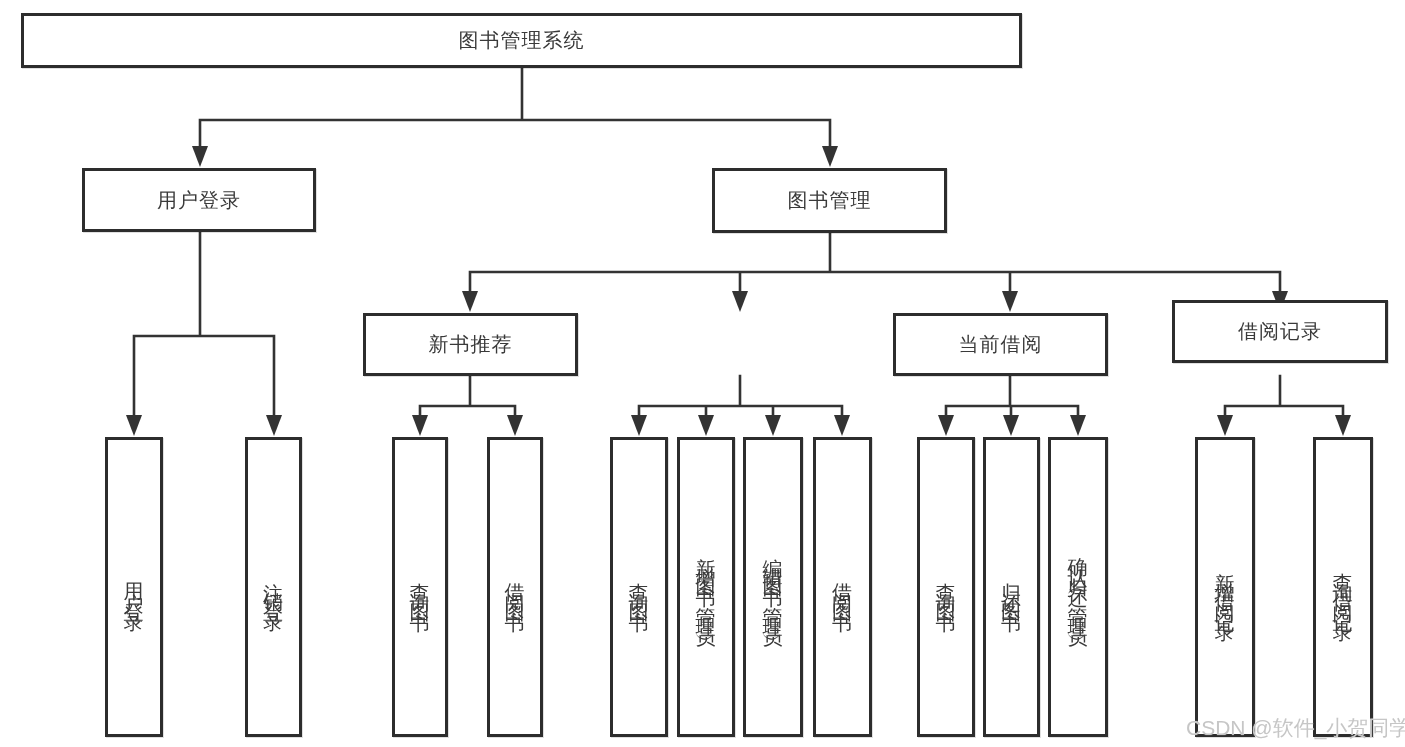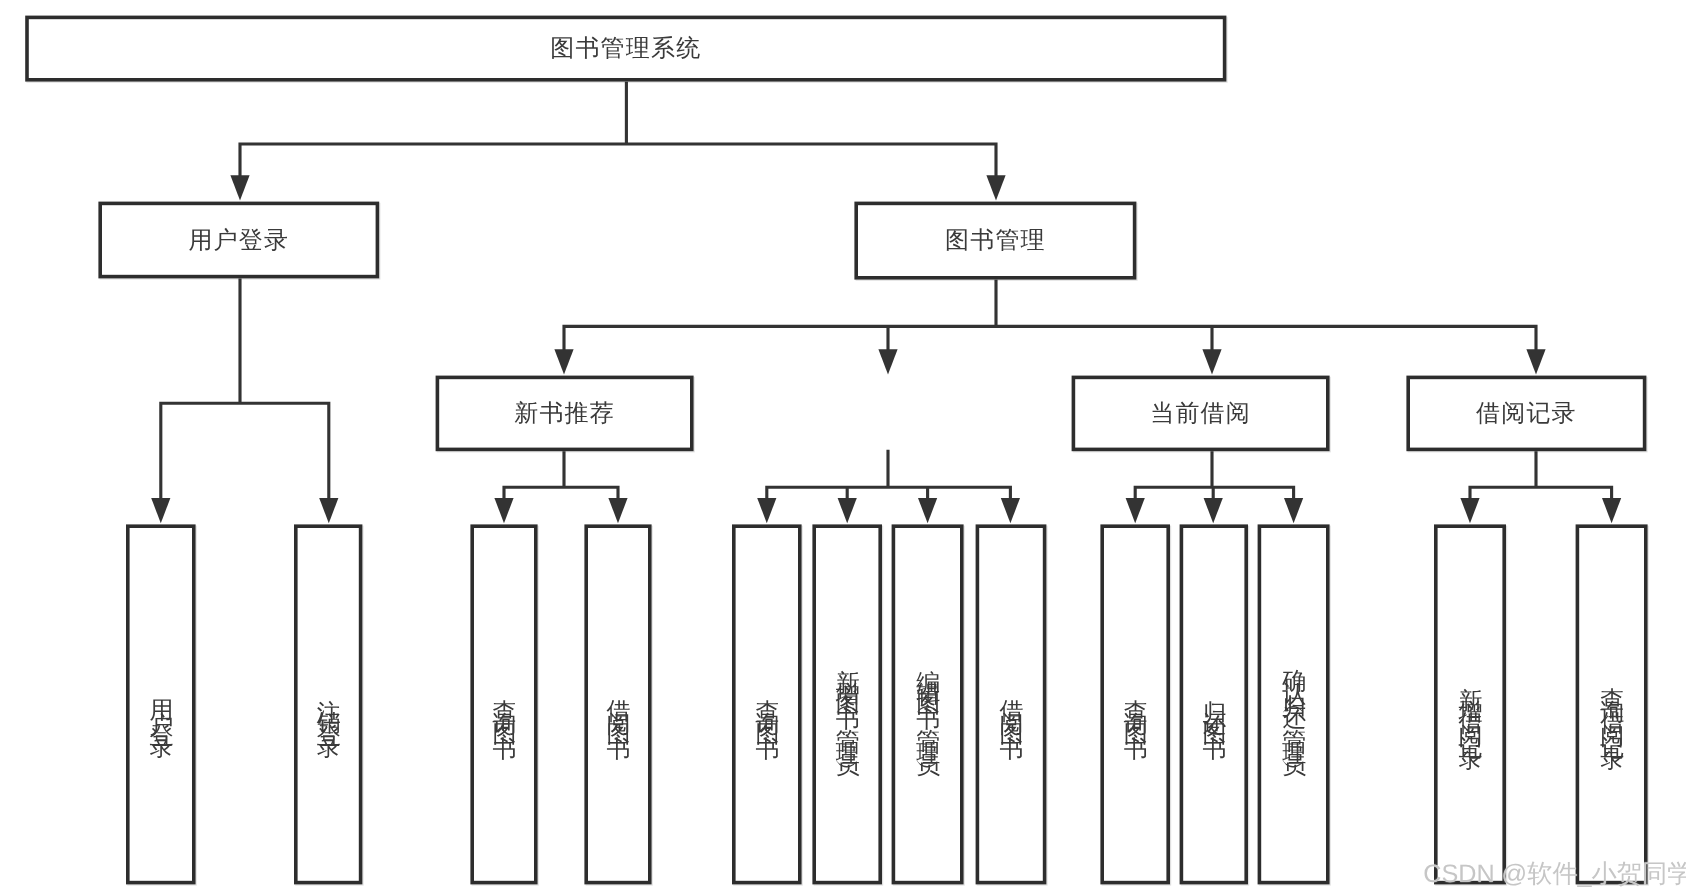--- a/index.html
+++ b/index.html
@@ -98,21 +98,21 @@
   <div class="box h" style="left:712px;top:168px;width:235px;height:65px">
     <span>图书管理</span>
   </div>
 
   <div class="box h" style="left:363px;top:313px;width:215px;height:63px">
     <span>新书推荐</span>
   </div>
   <div class="box h" style="left:893px;top:313px;width:215px;height:63px">
     <span>当前借阅</span>
   </div>
-  <div class="box h" style="left:1172px;top:313px;width:200px;height:63px">
+  <div class="box h" style="left:1172px;top:300px;width:216px;height:63px">
     <span>借阅记录</span>
   </div>
 
   <div class="box v" style="left:105px;top:437px;width:58px;height:300px">
     <span class="vtext">用户登录</span>
   </div>
   <div class="box v" style="left:245px;top:437px;width:57px;height:300px">
     <span class="vtext">注销登录</span>
   </div>
 

